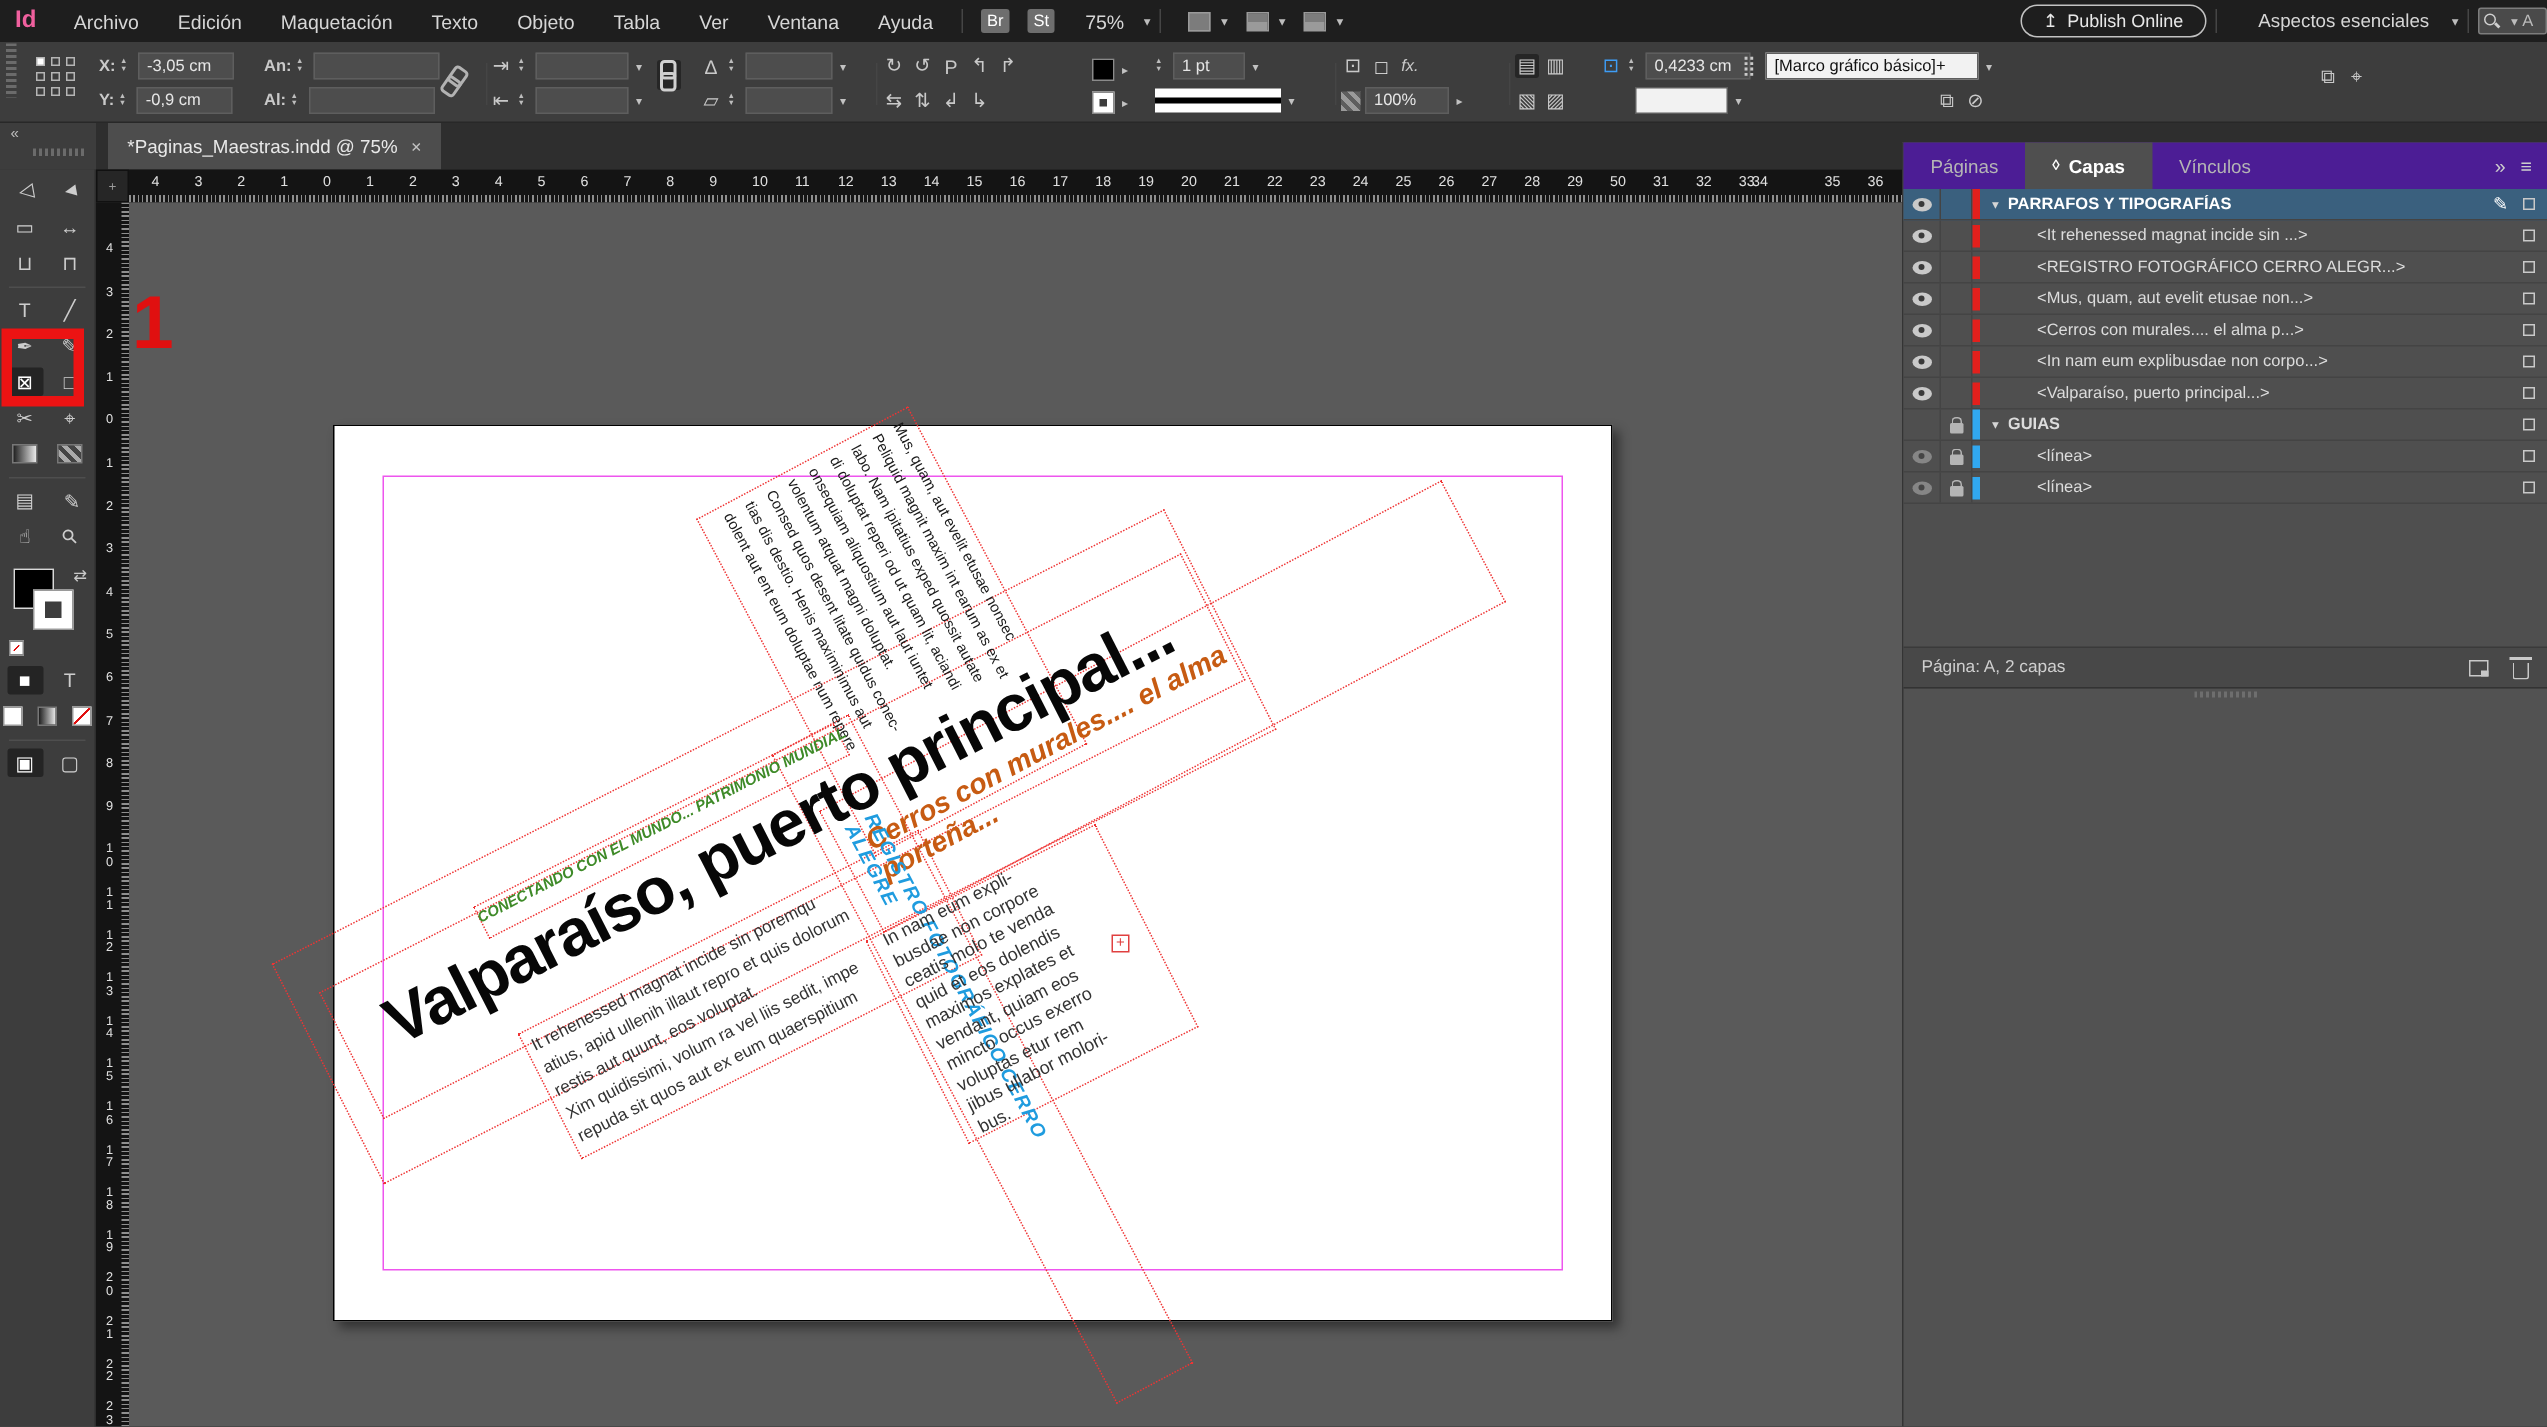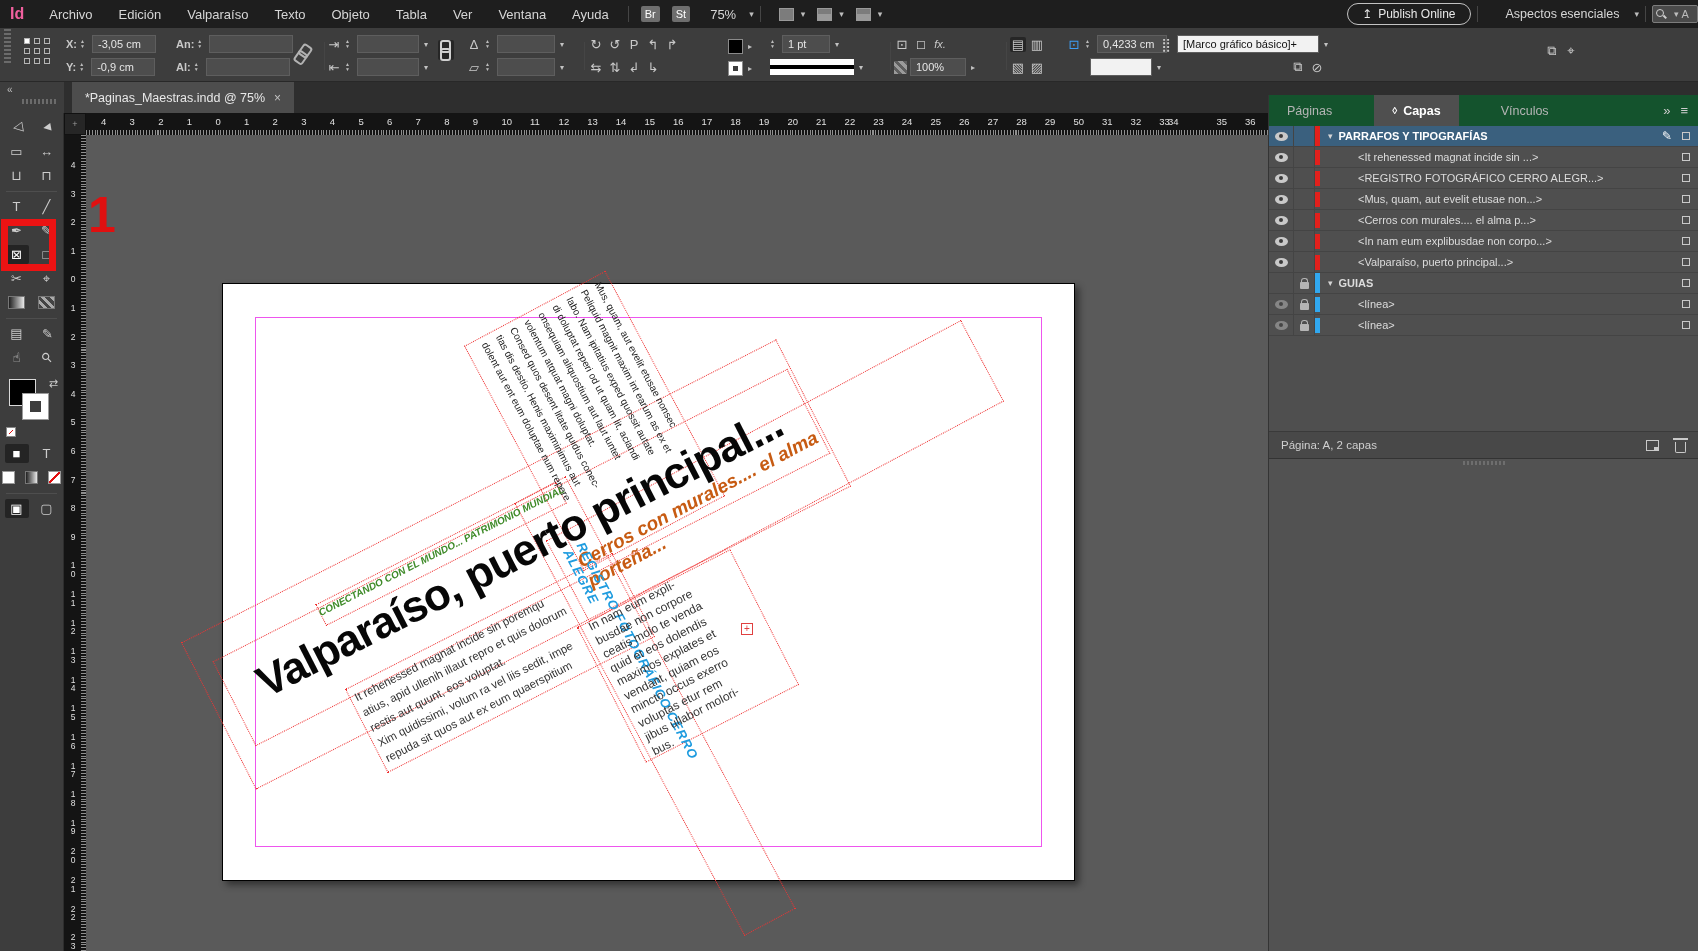--- a/index.html
+++ b/index.html
@@ -146,22 +146,22 @@
 
   
   #anno-box { position:absolute; left:1px; top:219px; width:55px; height:52px;
     border:7px solid #ec1313; z-index:50; }
   #anno-num { position:absolute; left:88px; top:186px; color:#e01010; font-size:50px;
     font-weight:bold; z-index:50; }
 
   
   #dock { position:absolute; left:1268px; top:95px; width:430px; height:856px; background:#525252;
     border-left:1px solid #343434; }
-  #panel-tabs { position:relative; height:31px; background:#14532d; display:flex; align-items:stretch;
-    color:#b5b5b5; font-size:12.5px;gap:24px; }
+  #panel-tabs { position:relative; height:31px; background:#4c1d95; display:flex; align-items:stretch;
+    color:#b5b5b5; font-size:12.5px; }
   .ptab { padding:0 18px; display:flex; align-items:center; gap:6px; }
   .ptab.active { background:#4f4f4f; color:#fff; font-weight:bold; }
   #panel-tabs .right-icons { margin-left:auto; display:flex; align-items:center; gap:10px;
     padding-right:10px; color:#cdcdcd; font-size:13px; }
   #layer-rows { background:#4f4f4f; }
   .lrow { display:flex; align-items:center; height:21px; border-bottom:1px solid #444;
     color:#dcdcdc; font-size:11px; position:relative; }
   .lrow.sel { background:#3a607e; color:#fff; }
   .cell { width:25px; height:100%; border-right:1px solid #444; display:flex; align-items:center;
     justify-content:center; flex:none; }
@@ -199,21 +199,21 @@
 </head>
 <body>
 
 <div id="app">
 
   <div id="menubar">
     <span id="logo">Id</span>
     <div id="menu-items">
         <span>Archivo</span>
         <span>Edición</span>
-        <span>Valparaíso</span>
+        <span>Maquetación</span>
         <span>Texto</span>
         <span>Objeto</span>
         <span>Tabla</span>
         <span>Ver</span>
         <span>Ventana</span>
         <span>Ayuda</span>
       </div>
     <span class="vsep"></span>
     <span class="mini-btn">Br</span>
     <span class="mini-btn">St</span>

